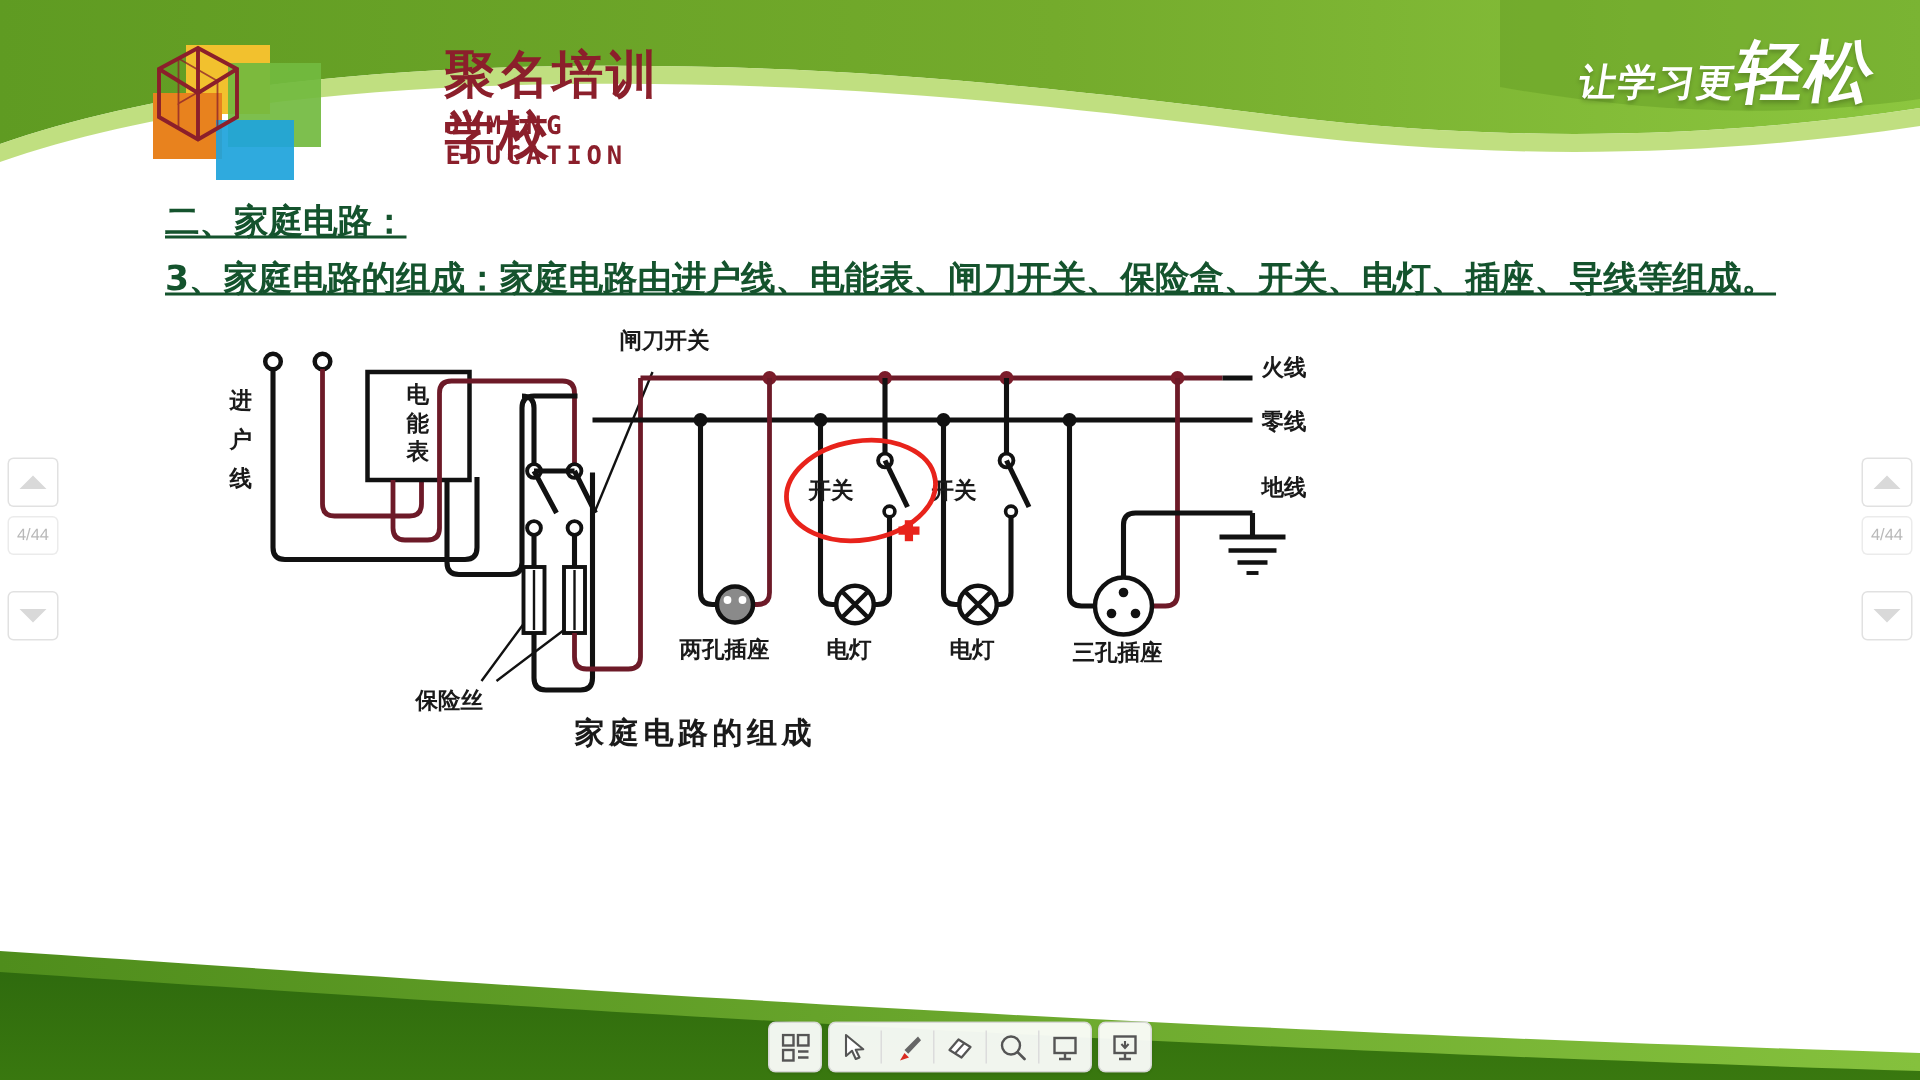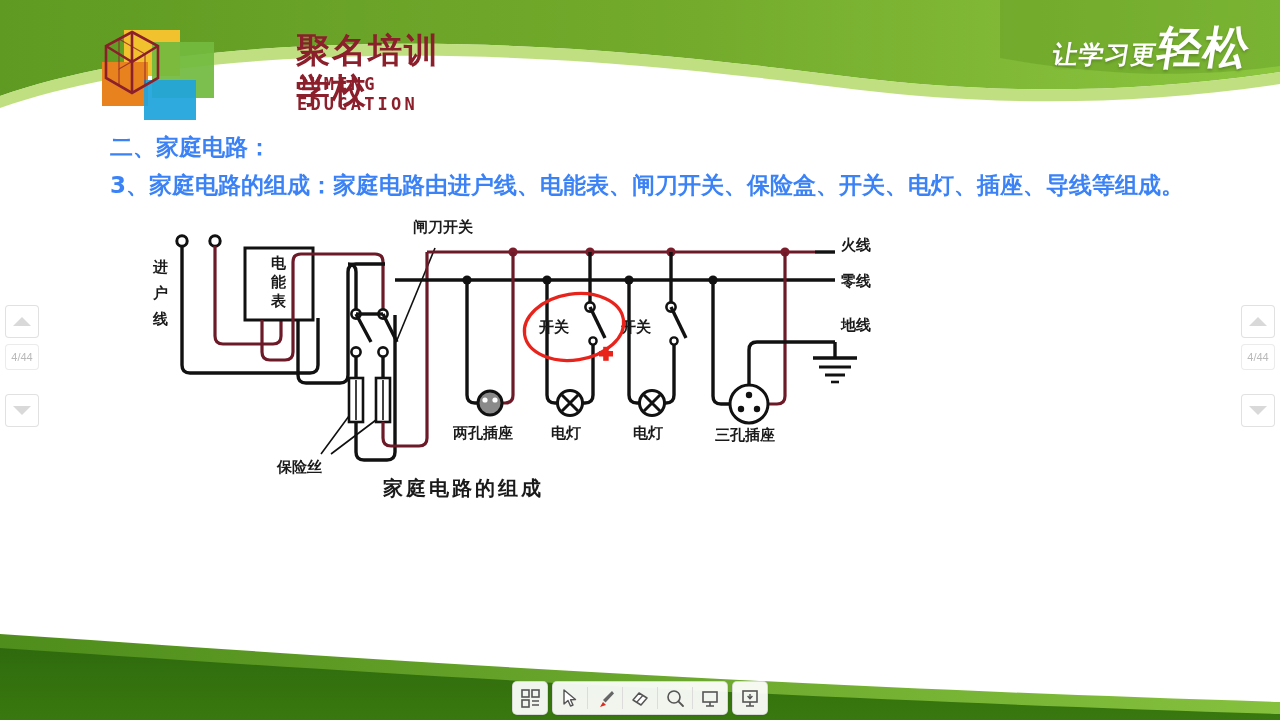--- a/index.html
+++ b/index.html
@@ -53,21 +53,21 @@
   
   #footer {
     position:absolute; bottom:0; left:0; width:1280px; height:130px;
     overflow:hidden; z-index:3;
   }
 
   
   #content { position:absolute; left:0; top:120px; width:1280px; z-index:4; }
   .line {
     font-family:"DejaVu Sans","Liberation Sans",sans-serif;
-    font-weight:bold; color:#3b82f6; white-space:nowrap;
+    font-weight:bold; color:#14532d; white-space:nowrap;text-decoration:underline;
   }
   #heading-1 { position:absolute; left:110px; top:12px; font-size:23px; }
   #heading-2 { position:absolute; left:110px; top:50px; font-size:23px; }
 
   
   #diagram-wrap {
     position:absolute; left:135px; top:90px;
     width:760px; height:300px;
   }
   #diagram { display:block; }

